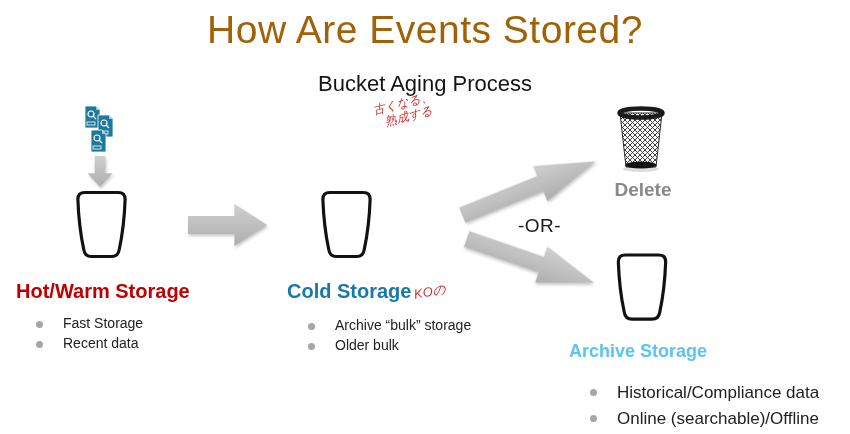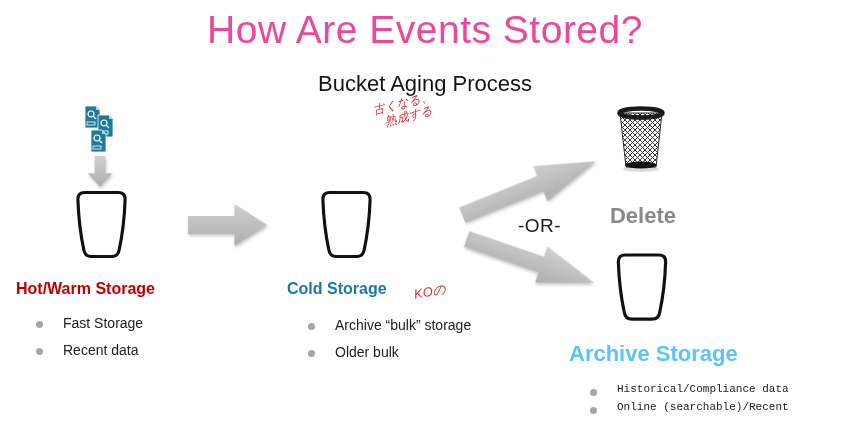--- a/index.html
+++ b/index.html
@@ -11,21 +11,21 @@
     height: 434px;
     background: #ffffff;
     overflow: hidden;
   }
   .abs { position: absolute; }
 
   .title {
     left: 0; right: 0; top: 8px;
     text-align: center;
     font-size: 39px;
-    color: #ec4899;
+    color: #a16207;
     font-weight: 400;
     letter-spacing: 0.5px;
   }
   .subtitle {
     left: 0; right: 0; top: 71px;
     text-align: center;
     font-size: 22px;
     color: #141414;
     font-weight: 400;
   }
@@ -34,50 +34,50 @@
     color: #d03232;
     font-size: 12px;
     line-height: 1.15;
     font-style: italic;
     white-space: nowrap;
   }
   .note-aging { left: 374px; top: 97px; transform: rotate(-14deg); }
   .note-aging .l2 { display: block; margin-left: 9px; }
   .note-cold { left: 414px; top: 285px; transform: rotate(-10deg); font-size: 13px; }
 
-  .stage-label { font-weight: bold; font-size: 16px; white-space: nowrap; }
+  .stage-label { font-weight: bold; font-size: 20px; white-space: nowrap; }
   .label-hot { left: 16px; top: 280px; color: #c00000; }
   .label-cold { left: 287px; top: 280px; color: #1778a9; }
-  .label-archive { left: 569px; top: 341px; color: #5bc3f5; font-size: 22px; }
+  .label-archive { left: 569px; top: 341px; color: #5bc3f5; font-size: 18px; }
 
   .delete-label {
     left: 603px; top: 179px; width: 80px;
     text-align: center;
-    color: #898989; font-weight: bold; font-size: 22px; margin-top: 24px;
+    color: #898989; font-weight: bold; font-size: 19px;
   }
   .or-label { left: 518px; top: 215px; font-size: 19px; color: #1a1a1a; letter-spacing: 0.5px; }
 
   .bullets { list-style: none; }
   .bullets li {
     position: relative;
     padding-left: 27px;
     color: #212121;
     font-size: 14px;
     white-space: nowrap;
   }
-  .bullets li + li { margin-top: 11px; }
+  .bullets li + li { margin-top: 4px; }
   .bullets li .dot {
     position: absolute; left: 0; top: 6px;
     width: 7px; height: 7px; border-radius: 50%;
     background: #a6a6a6;
   }
   .bullets-hot { left: 36px; top: 315px; }
   .bullets-cold { left: 308px; top: 317px; }
   .bullets-archive { left: 590px; top: 383px; font-size: 16px; }
-  .bullets-archive li { font-size: 11px; font-family: Liberation Mono, monospace; }
+  .bullets-archive li { font-size: 17px; }
   .bullets-archive li + li { margin-top: 6px; }
 
   svg { display: block; overflow: visible; }
   .arrow-shadow { filter: drop-shadow(1px 2px 1.5px rgba(0,0,0,0.22)); }
 </style>
 </head>
 <body>
 
 <div id="slide">
 
@@ -174,16 +174,16 @@
     <li><span class="dot"></span><span>Recent data</span></li>
   </ul>
 
   <ul class="abs bullets bullets-cold">
     <li><span class="dot"></span><span>Archive “bulk” storage</span></li>
     <li><span class="dot"></span><span>Older bulk</span></li>
   </ul>
 
   <ul class="abs bullets bullets-archive">
     <li><span class="dot"></span><span>Historical/Compliance data</span></li>
-    <li><span class="dot"></span><span>Online (searchable)/Recent</span></li>
+    <li><span class="dot"></span><span>Online (searchable)/Offline</span></li>
   </ul>
 
 </div>
 
 </body></html>

